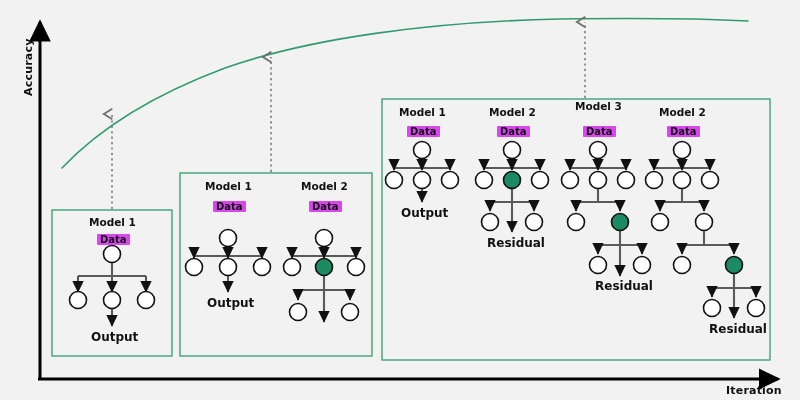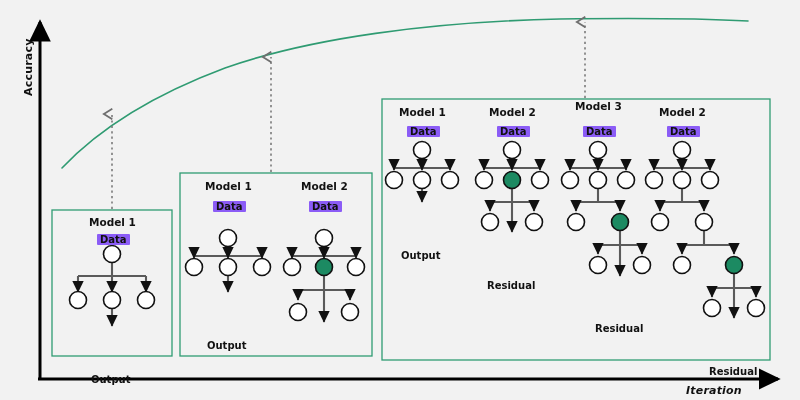--- a/index.html
+++ b/index.html
@@ -7,22 +7,22 @@
     width:800px;height:400px;
     background:#f2f2f2;
     font-family:"DejaVu Sans","Liberation Sans",sans-serif;
     position:relative;overflow:hidden;
   }
   #stage{position:absolute;left:0;top:0;width:800px;height:400px;}
   svg.layer{position:absolute;left:0;top:0;width:800px;height:400px;overflow:visible;}
   .txt{position:absolute;white-space:nowrap;color:#111;font-weight:700;}
   .axis-label{font-size:11px;letter-spacing:.2px;}
   .panel-title{font-size:10.5px;font-weight:700;}
-  .node-tag{font-size:10px;font-weight:700;background:#8b5cf6;padding:0 3px;border-radius:1px;}
-  .leaf-label{font-size:10px;font-weight:700;margin-top:44px;}
+  .node-tag{font-size:10px;font-weight:700;background:#d946ef;padding:0 3px;border-radius:1px;}
+  .leaf-label{font-size:12px;font-weight:700;}
   .y-rot{transform-origin:left top;transform:rotate(-90deg);}
 </style>
 </head>
 <body>
 
 <div id="stage">
 
   <svg class="layer" viewBox="0 0 800 400">
     <defs>
       <marker id="arrBlack" markerWidth="7" markerHeight="7" refX="5.2" refY="3" orient="auto">
@@ -198,21 +198,21 @@
       <circle cx="660" cy="222" r="8.5" fill="#fff" stroke="#111" stroke-width="1.6"></circle>
       <circle cx="704" cy="222" r="8.5" fill="#fff" stroke="#111" stroke-width="1.6"></circle>
       <circle cx="682" cy="265" r="8.5" fill="#fff" stroke="#111" stroke-width="1.6"></circle>
       <circle cx="734" cy="265" r="8.5" fill="#1c8a62" stroke="#111" stroke-width="1.6"></circle>
       <circle cx="712" cy="308" r="8.5" fill="#fff" stroke="#111" stroke-width="1.6"></circle>
       <circle cx="756" cy="308" r="8.5" fill="#fff" stroke="#111" stroke-width="1.6"></circle>
     </g>
   </svg>
 
   <div class="txt axis-label y-rot" style="left:22px;top:96px;">Accuracy</div>
-  <div class="txt axis-label" style="left:686px;top:384px;font-style:italic;">Iteration</div>
+  <div class="txt axis-label" style="left:726px;top:384px;">Iteration</div>
 
   <div class="txt panel-title" style="left:89px;top:216px;">Model 1</div>
   <div class="txt node-tag" style="left:97px;top:234px;">Data</div>
   <div class="txt leaf-label" style="left:91px;top:330px;">Output</div>
 
   <div class="txt panel-title" style="left:205px;top:180px;">Model 1</div>
   <div class="txt node-tag" style="left:213px;top:201px;">Data</div>
   <div class="txt leaf-label" style="left:207px;top:296px;">Output</div>
 
   <div class="txt panel-title" style="left:301px;top:180px;">Model 2</div>

